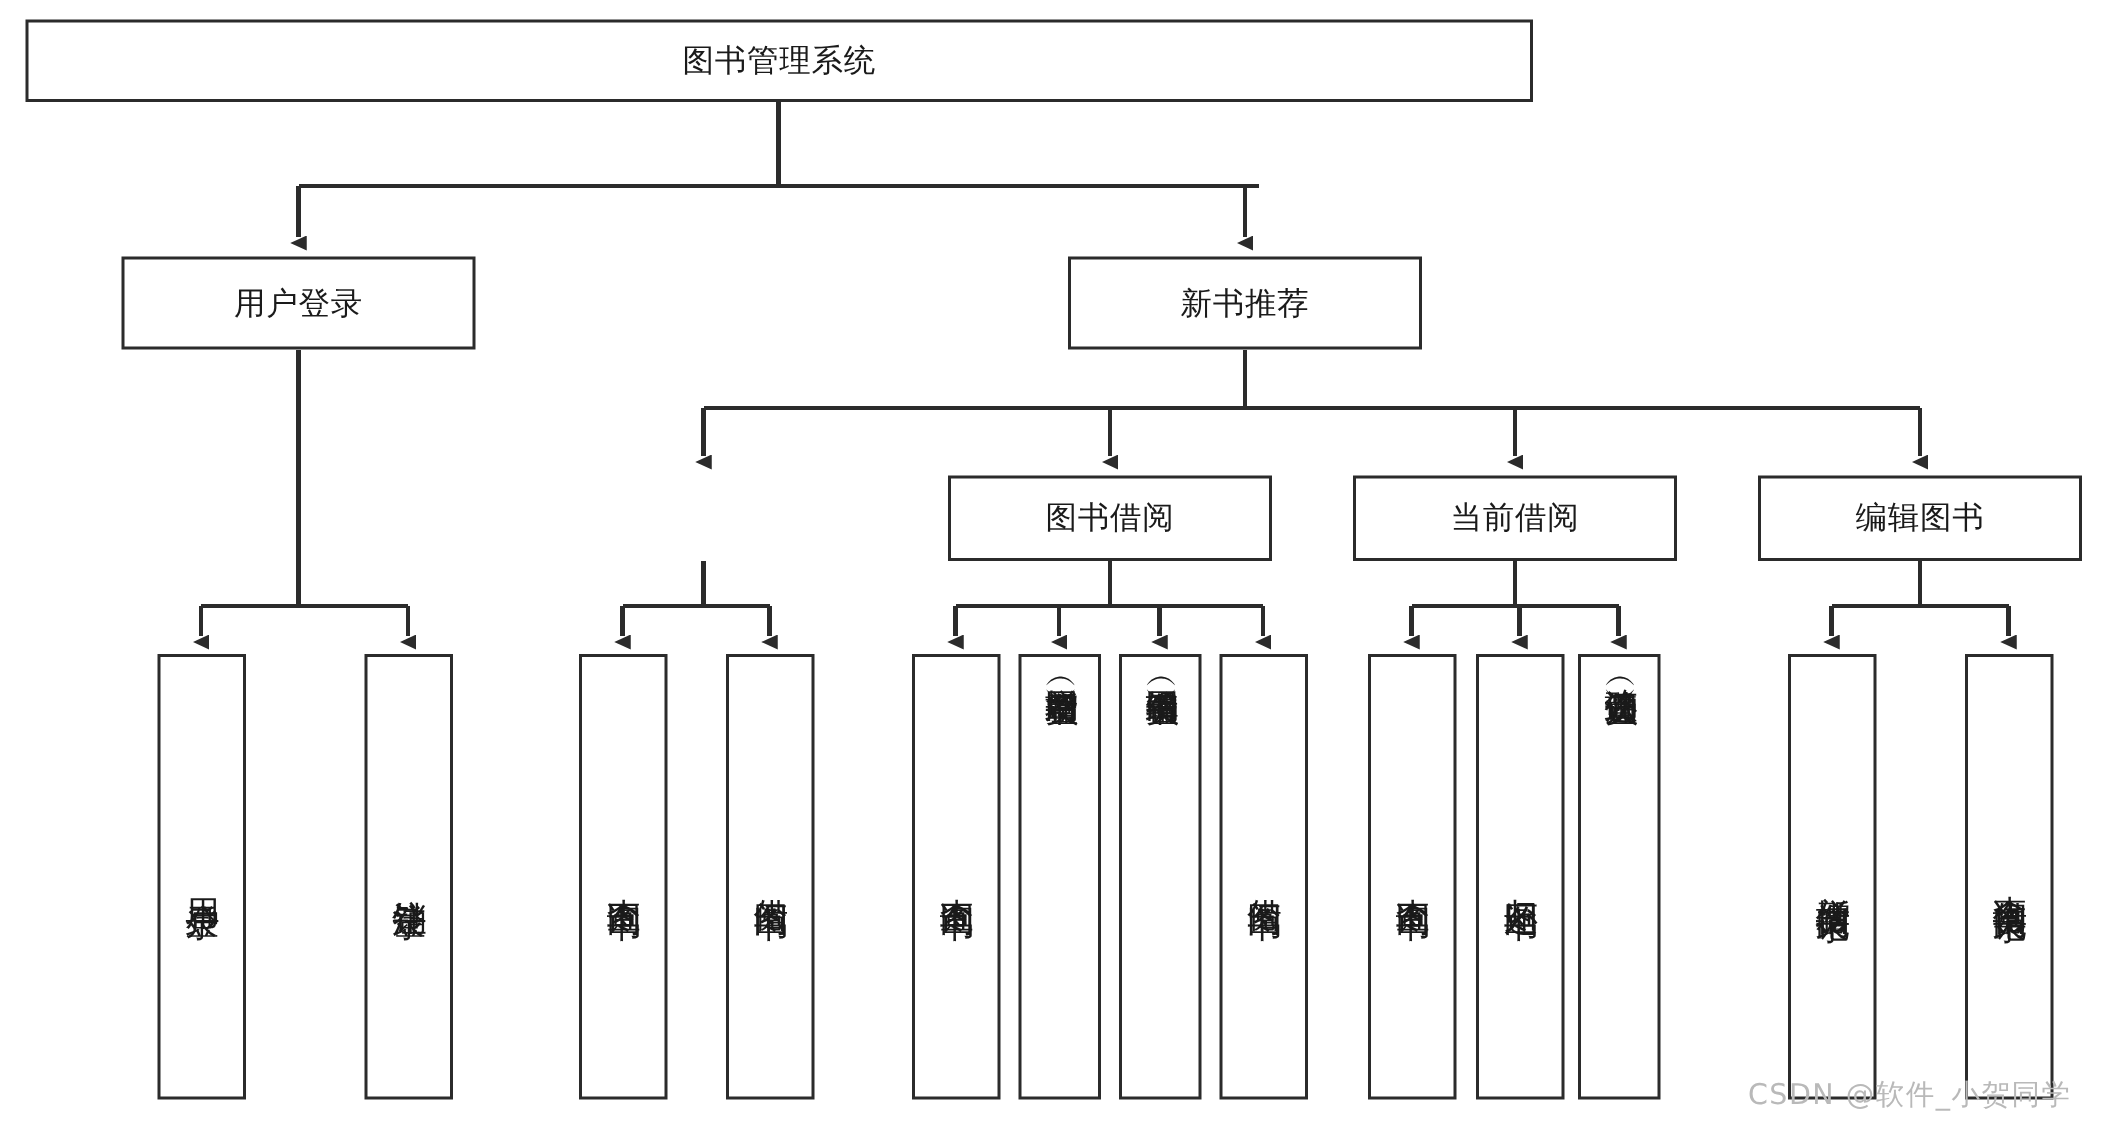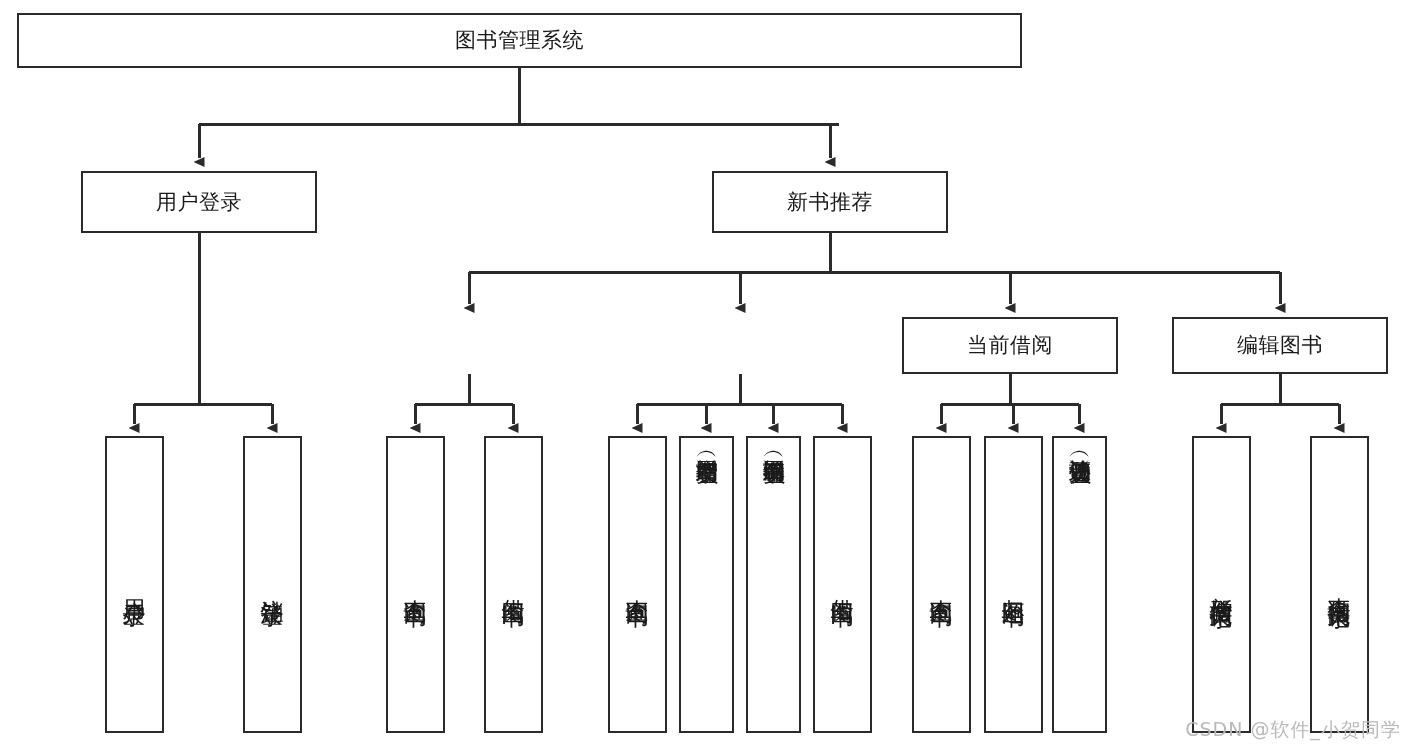--- a/index.html
+++ b/index.html
@@ -60,21 +60,21 @@
   }
   .node.vertical.tall .node-label {
     font-size: 22px;
     letter-spacing: 0.5px;
   }
   .node.vertical.start .node-label {
     align-self: flex-start;
   }
   #watermark {
     position: absolute;
-    right: 4px;
+    right: 24px;
     bottom: 4px;
     font-size: 19px;
     color: #b9b9b9;
     letter-spacing: 1px;
     z-index: 3;
     white-space: nowrap;
     pointer-events: none;
   }
 </style>
 </head>
@@ -136,20 +136,23 @@
     <span class="node-label">图书管理系统</span>
   </div>
 
   <div class="node" style="left:81px; top:171px; width:236px; height:62px;">
     <span class="node-label">用户登录</span>
   </div>
   <div class="node" style="left:712px; top:171px; width:236px; height:62px;">
     <span class="node-label">新书推荐</span>
   </div>
 
+  <div class="node" style="left:632px; top:317px; width:216px; height:57px;">
+    <span class="node-label">图书借阅</span>
+  </div>
   <div class="node" style="left:902px; top:317px; width:216px; height:57px;">
     <span class="node-label">当前借阅</span>
   </div>
   <div class="node" style="left:1172px; top:317px; width:216px; height:57px;">
     <span class="node-label">编辑图书</span>
   </div>
 
   <div class="node vertical" style="left:105px; top:436px; width:59px; height:297px;">
     <span class="node-label">用户登录</span>
   </div>

